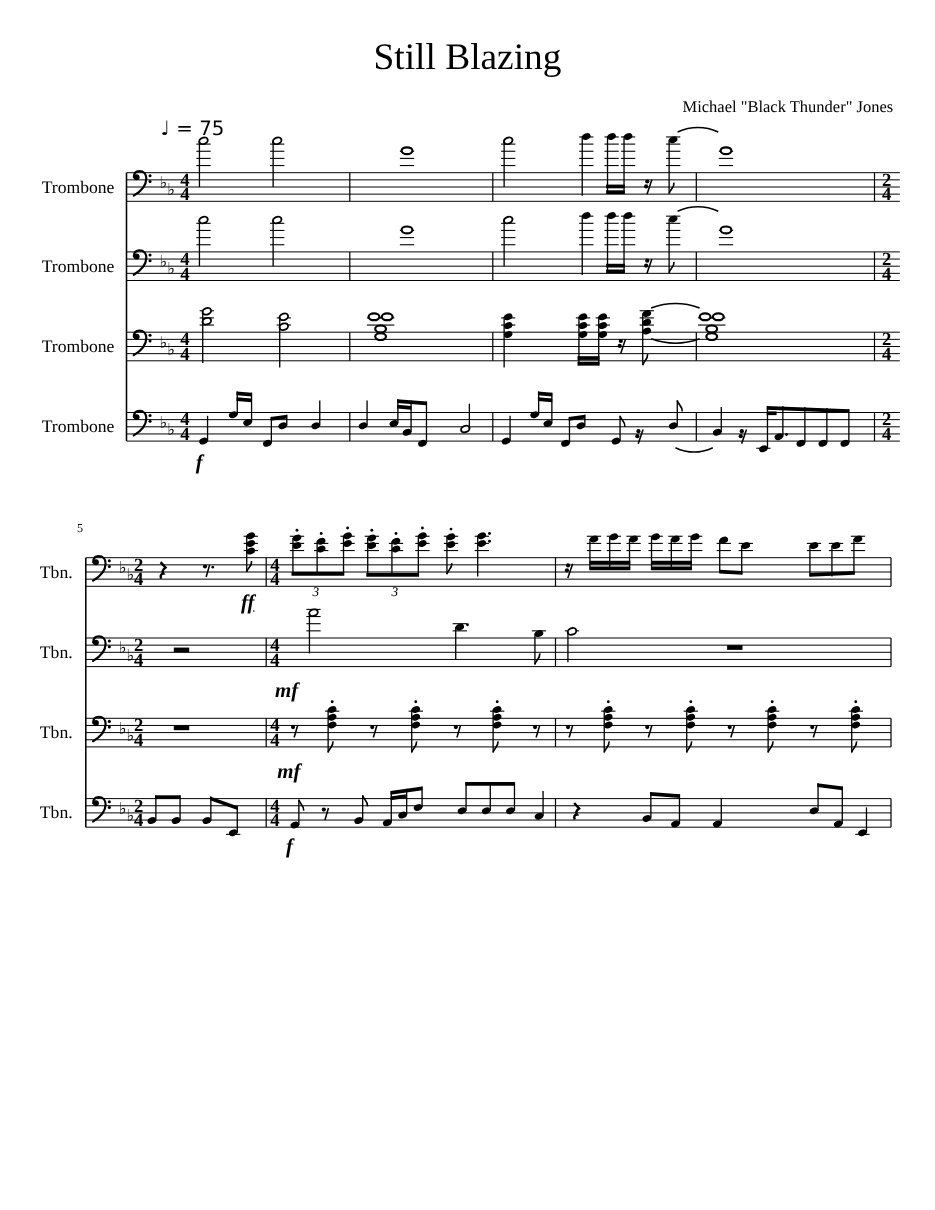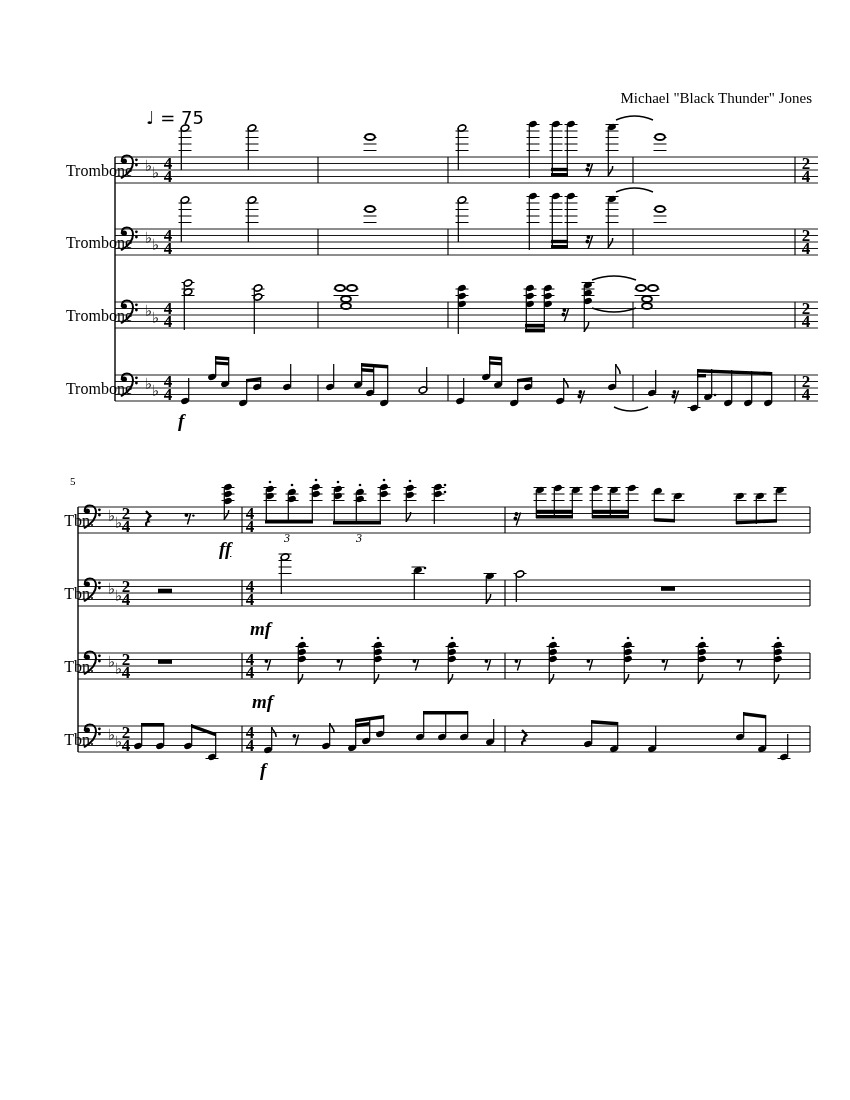--- a/index.html
+++ b/index.html
@@ -6,21 +6,21 @@
   .page{position:relative;width:850px;height:1100px;background:#ffffff;margin:0 auto;overflow:hidden;
         font-family:"Liberation Serif",serif;color:#000;}
   #score{position:absolute;left:0;top:0;}
   .title{position:absolute;top:34px;left:0;width:100%;text-align:center;margin:0;
          font-family:"Liberation Serif",serif;font-weight:normal;font-size:34px;}
   .composer{position:absolute;top:90px;right:38px;font-size:15px;font-family:"Liberation Serif",serif;}
   .tempo{position:absolute;left:146px;top:107px;font-family:"DejaVu Sans",sans-serif;
          font-weight:normal;font-size:18px;}
   .overlay-item{position:absolute;}
   .staff-label{position:absolute;text-align:right;font:16px "Liberation Serif",serif;
-               height:21px;line-height:21px;left:0;margin-left:28px;}
+               height:21px;line-height:21px;left:0;}
   .dyn{font-family:"Liberation Serif",serif;font-style:italic;font-weight:bold;font-size:19px;}
   .tuplet{font-family:"Liberation Serif",serif;font-style:italic;font-size:12px;}
   .measure-num{font-family:"Liberation Serif",serif;font-size:11px;}
 </style>
 </head>
 <body>
 
 <div class="page">
   <svg id="score" width="850" height="1100">
       <g>
@@ -1066,20 +1066,21 @@
             <polygon points="743,712 766,715 766,718.4 743,715.4" fill="#000000"></polygon>
           </g>
           <g>
             <line x1="777.5" x2="790.5" y1="758.5" y2="758.5" stroke="#000000" stroke-width="1"></line>
             <ellipse cx="784" cy="757" rx="4" ry="2.9" fill="#000000" transform="rotate(-21 784 757)"></ellipse>
             <line x1="787.7" y1="757" x2="787.7" y2="734" stroke="#000000" stroke-width="1.2"></line>
           </g>
         </g>
       </g>
     </svg>
+  <h1 class="title">Still Blazing</h1>
   <div class="composer">Michael "Black Thunder" Jones</div>
   <div class="tempo"><span>♩</span><span> = 75</span></div>
   <div id="overlay">
       <div class="staff-label" style="width: 104px; top: 159.5px;">Trombone</div>
       <div class="staff-label" style="width: 104px; top: 231.5px;">Trombone</div>
       <div class="staff-label" style="width: 104px; top: 304.5px;">Trombone</div>
       <div class="staff-label" style="width: 104px; top: 377.5px;">Trombone</div>
       <div class="staff-label" style="width: 66px; top: 509.5px;">Tbn.</div>
       <div class="staff-label" style="width: 66px; top: 582.5px;">Tbn.</div>
       <div class="staff-label" style="width: 66px; top: 655.5px;">Tbn.</div>

